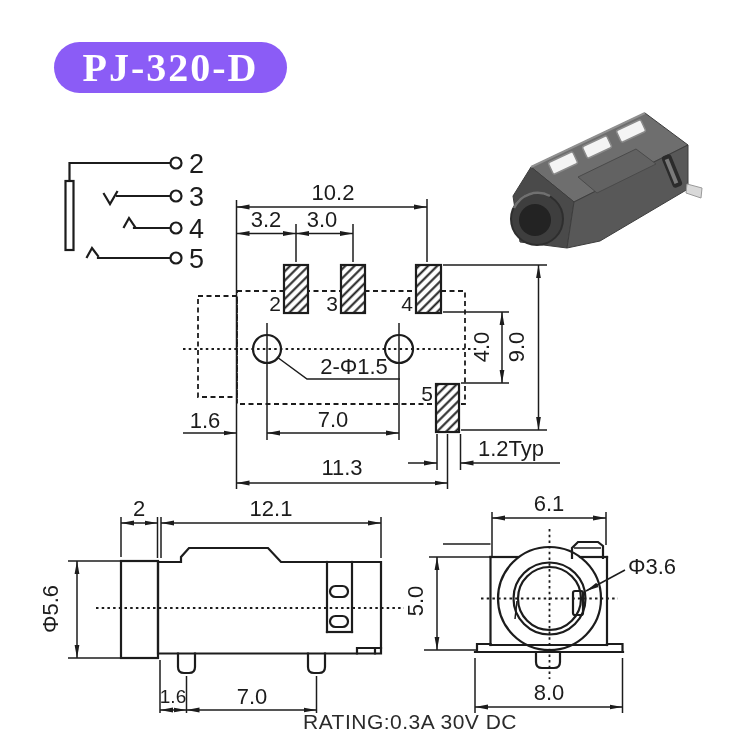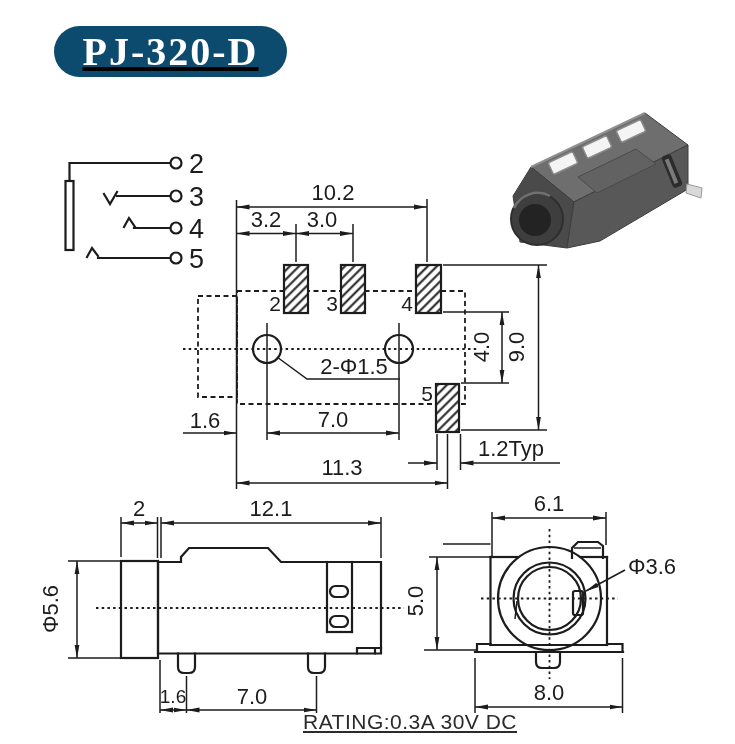--- a/index.html
+++ b/index.html
@@ -1,23 +1,23 @@
 <!DOCTYPE html>
 <html><head>
 <meta charset="utf-8">
 <style>
   html,body{margin:0;padding:0;background:#e8e8e8;}
   .page{position:relative;width:735px;height:744px;background:#ffffff;overflow:hidden;
         font-family:"Liberation Sans",sans-serif;}
-  .badge{position:absolute;left:54px;top:26px;width:233px;height:51px;background:#0c4a6e;
-         border-radius:27px;display:flex;align-items:center;justify-content:center;text-decoration:underline;}
+  .badge{position:absolute;left:54px;top:42px;width:233px;height:51px;background:#8b5cf6;
+         border-radius:27px;display:flex;align-items:center;justify-content:center;}
   .badge span{color:#ffffff;font-family:"Liberation Serif",serif;font-weight:bold;
               font-size:40px;letter-spacing:2px;}
   .rating{position:absolute;left:303px;top:710px;font-size:21px;color:#2b2b2b;
-          letter-spacing:0.5px;white-space:nowrap;text-decoration:underline;}
+          letter-spacing:0.5px;white-space:nowrap;}
   svg.drawing{position:absolute;left:0;top:0;}
   svg .ln{stroke:#1c1c1c;stroke-width:2.2;fill:none;stroke-linecap:square;}
   svg .thin{stroke:#1c1c1c;stroke-width:1.5;fill:none;}
   svg .dsh{stroke:#1c1c1c;stroke-width:1.8;fill:none;stroke-dasharray:5 3.5;}
   svg .ctr{stroke:#1c1c1c;stroke-width:1.8;fill:none;stroke-dasharray:2.5 3.2;}
   svg .pad{fill:url(#hatch);stroke:#1c1c1c;stroke-width:2.2;}
   svg text{fill:#1c1c1c;font-family:"Liberation Sans",sans-serif;font-size:22px;}
   svg text.sm{font-size:19px;}
   svg text.pin{font-size:27px;}
   svg text.padlbl{font-size:21px;}

